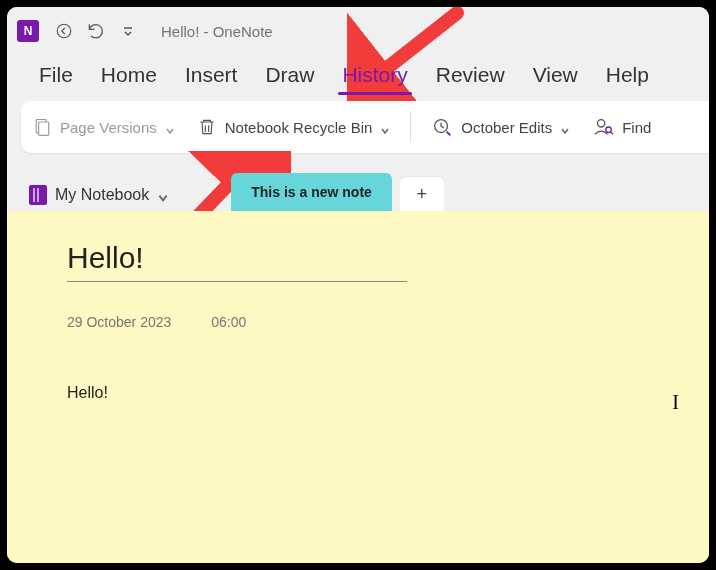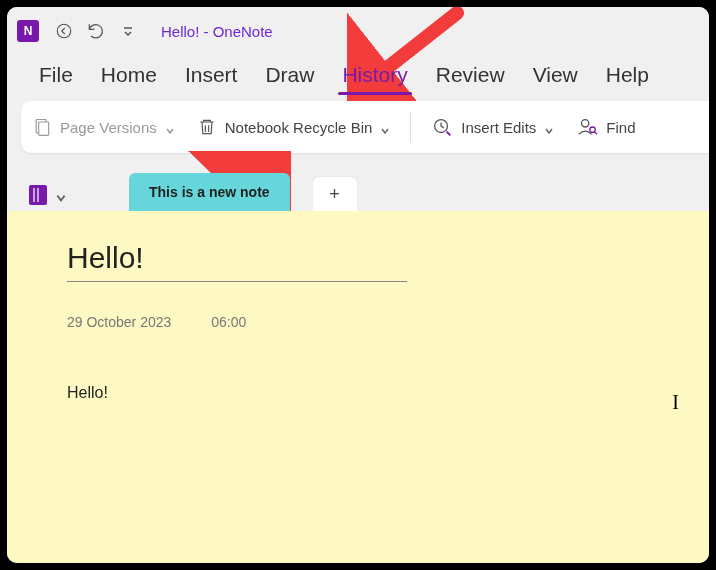--- a/index.html
+++ b/index.html
@@ -38,21 +38,21 @@
   .tb-btn {
     width: 26px; height: 26px;
     display: flex; align-items: center; justify-content: center;
     color: #444;
     border-radius: 4px;
   }
   .tb-btn svg { stroke: #555; fill: none; stroke-width: 1.5; }
   .titlebar .title {
     margin-left: 14px;
     font-size: 15px;
-    color: #6d28d9;
+    color: #737373;
   }
   
   .menubar {
     height: 40px;
     display: flex;
     align-items: center;
     padding: 0 18px;
     gap: 0;
     background: #f0f0f0;
   }
@@ -130,21 +130,21 @@
     content: "";
     position: absolute;
     left: 4px; top: 3px; bottom: 3px; width: 2px;
     background: rgba(255,255,255,0.6);
     box-shadow: 4px 0 0 rgba(255,255,255,0.6);
   }
   .tabstrip {
     display: flex;
     align-items: flex-end;
     margin-left: 60px;
-    gap: 23px;
+    gap: 8px;
   }
   .page-tab {
     background: #66d6db;
     color: #222;
     font-size: 14px;
     font-weight: 600;
     padding: 10px 20px;
     border-radius: 6px 6px 0 0;
     height: 38px;
     display: flex; align-items: center;
@@ -287,40 +287,41 @@
     </div>
 
     <div class="ribbon-sep"></div>
 
     <div class="ribbon-btn">
       <svg width="22" height="22" viewBox="0 0 24 24">
           <circle cx="11" cy="11" r="7"></circle>
           <polyline points="11,7 11,11 14,13"></polyline>
           <path d="M17,17 l4,4" stroke="#7719aa" stroke-width="2"></path>
         </svg>
-      <span>Insert Edits</span>
+      <span>October Edits</span>
       <span class="chev"><svg width="10" height="10" viewBox="0 0 10 10">
             <polyline points="2,3 5,7 8,3"></polyline>
           </svg></span>
     </div>
 
     <div class="ribbon-btn">
       <svg width="22" height="22" viewBox="0 0 24 24">
           <circle cx="10" cy="8" r="4"></circle>
           <path d="M3,20 q7,-7 14,0"></path>
           <circle cx="18" cy="15" r="3" stroke="#7719aa"></circle>
           <line x1="20" y1="17" x2="23" y2="20" stroke="#7719aa"></line>
         </svg>
       <span>Find</span>
     </div>
   </div>
 
   <div class="nbrow">
     <div class="nb-selector">
       <span class="nb-icon"></span>
+      <span>My Notebook</span>
       <span class="chev"><svg width="12" height="12" viewBox="0 0 10 10">
             <polyline points="2,3 5,7 8,3"></polyline>
           </svg></span>
     </div>
     <div class="tabstrip">
       <div class="page-tab">
         <span>This is a new note</span>
       </div>
       <div class="add-tab">
         <span>+</span>

